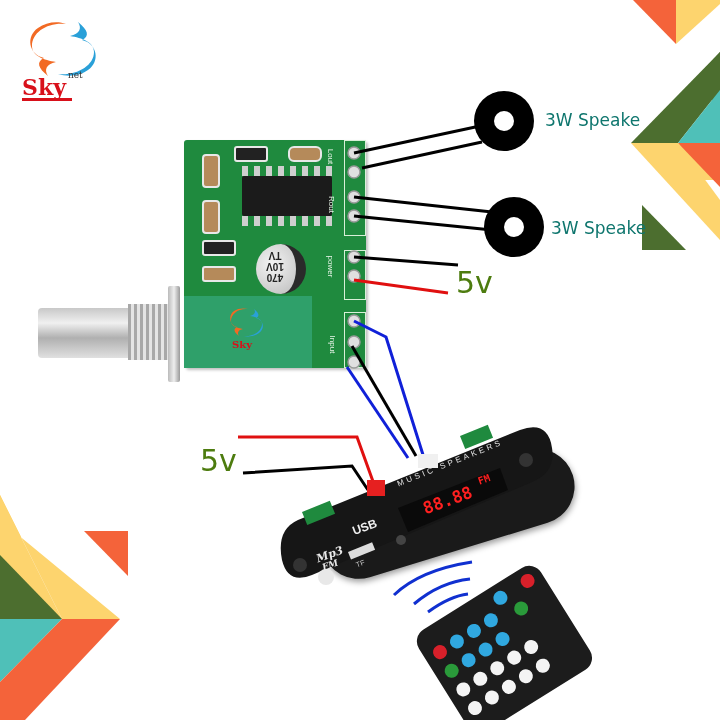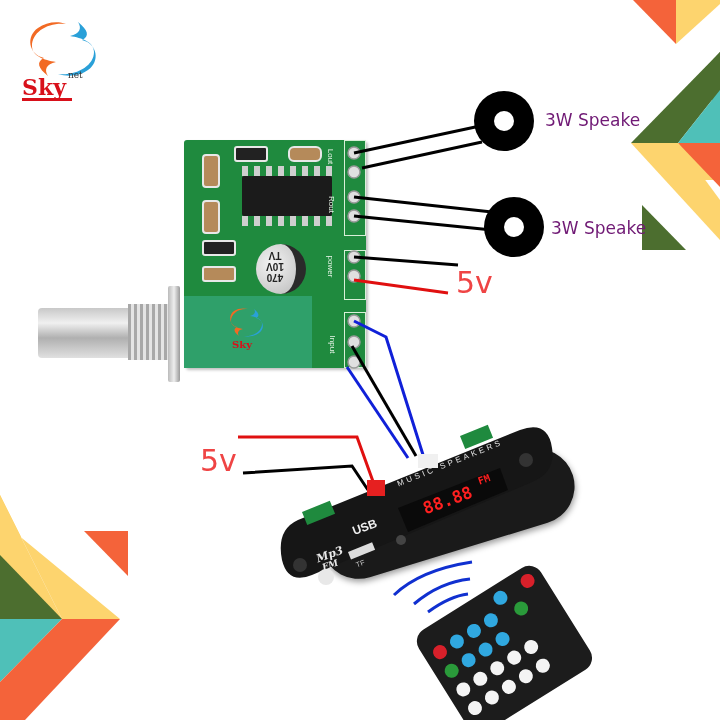--- a/index.html
+++ b/index.html
@@ -1,20 +1,20 @@
 <!DOCTYPE html>
 <html><head>
 <meta charset="utf-8">
 <style>
   html, body { margin:0; padding:0; }
   body { width:720px; height:720px; background:#ffffff; position:relative; overflow:hidden; font-family:"Liberation Sans", sans-serif; }
   .abs { position:absolute; }
   svg.full { position:absolute; left:0; top:0; width:720px; height:720px; }
-  .label { position:absolute; color:#701a75; font-family:"DejaVu Sans", sans-serif; font-size:17px; white-space:nowrap; }
-  .volt { position:absolute; color:#ef4444; font-family:"DejaVu Sans", sans-serif; font-size:30px; line-height:1; }
+  .label { position:absolute; color:#0f766e; font-family:"DejaVu Sans", sans-serif; font-size:17px; white-space:nowrap; }
+  .volt { position:absolute; color:#4d7c0f; font-family:"DejaVu Sans", sans-serif; font-size:30px; line-height:1; }
   .logo-text { position:absolute; font-family:"DejaVu Serif", serif; font-weight:bold; color:#d8101a; }
   .pcb-text { font-family:"Liberation Sans", sans-serif; }
   .lcd { position:absolute; color:#ff2020; font-family:"DejaVu Sans Mono", monospace; font-weight:bold; }
   .mp3-label { position:absolute; color:#e8e8e8; font-family:"DejaVu Serif", serif; font-style:italic; font-weight:bold; }
 </style>
 </head>
 <body>
 
 <svg class="full" viewBox="0 0 720 720">
 

